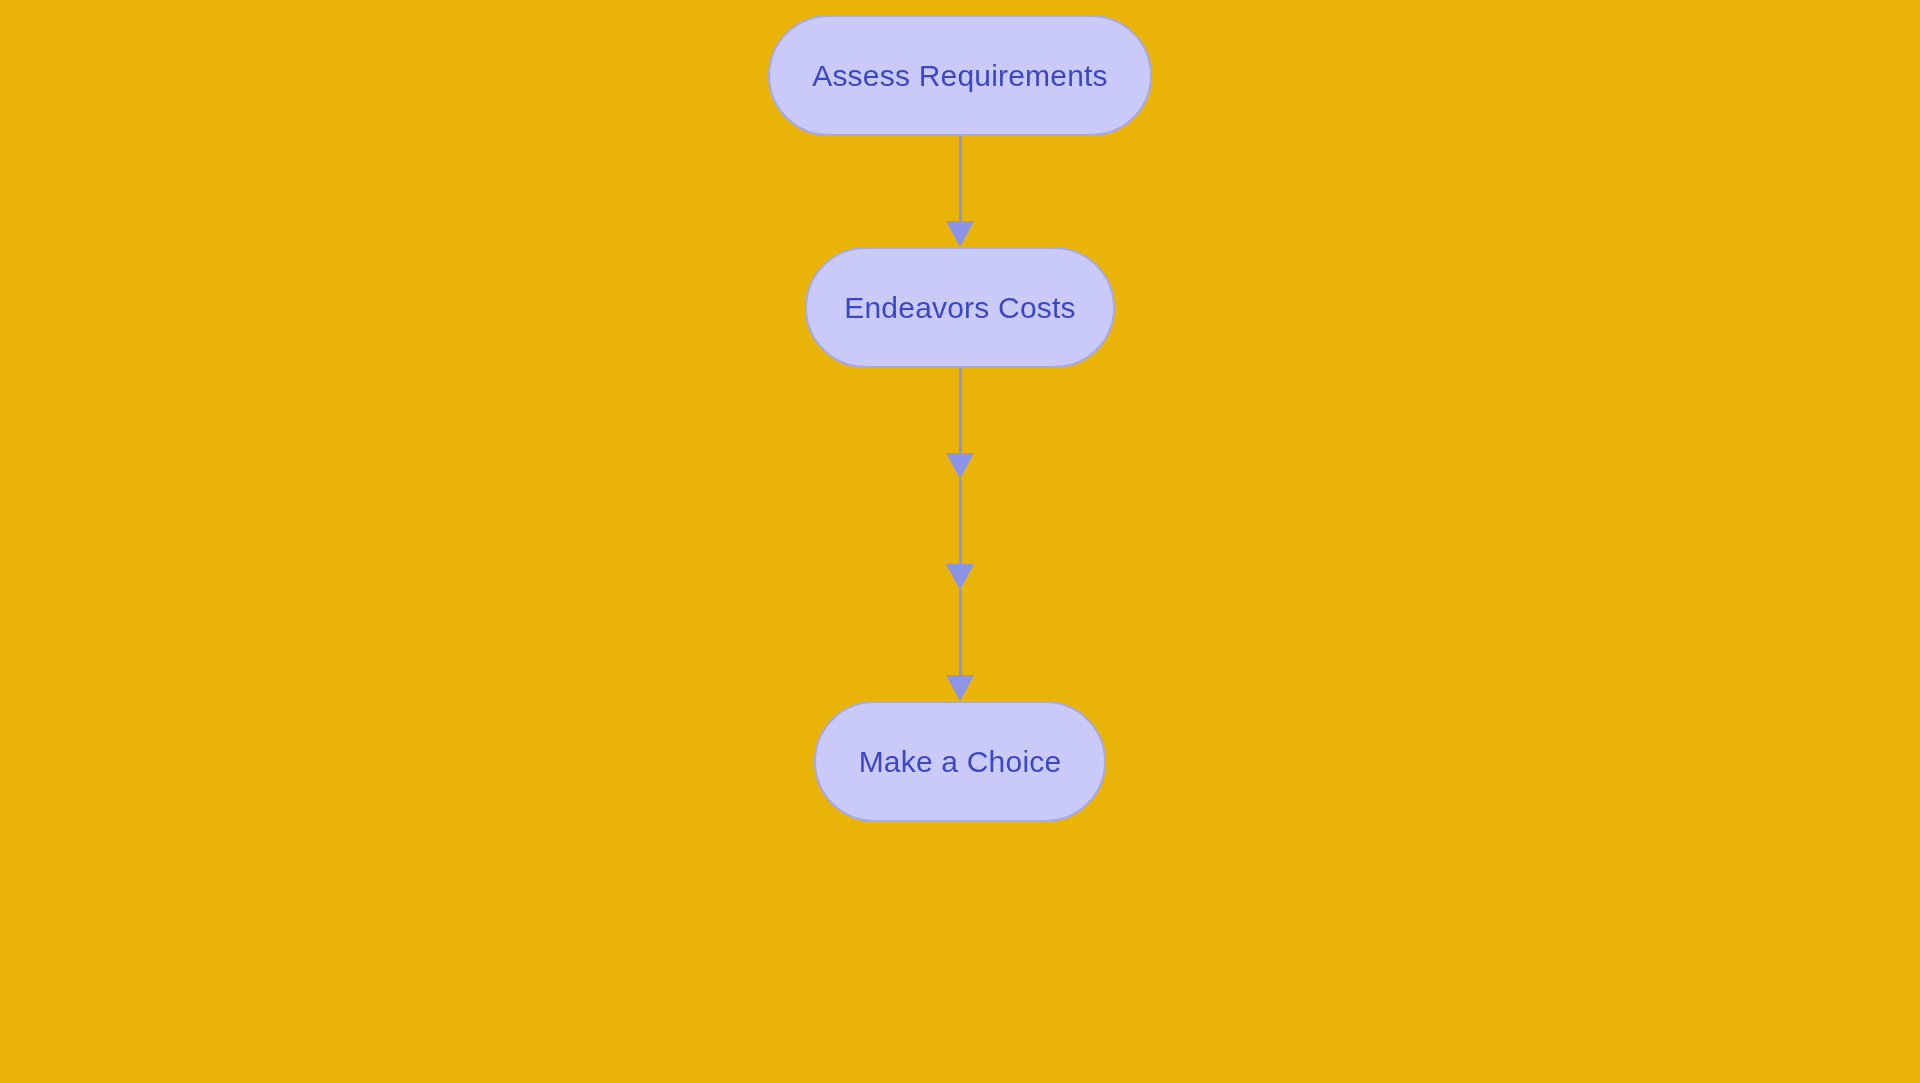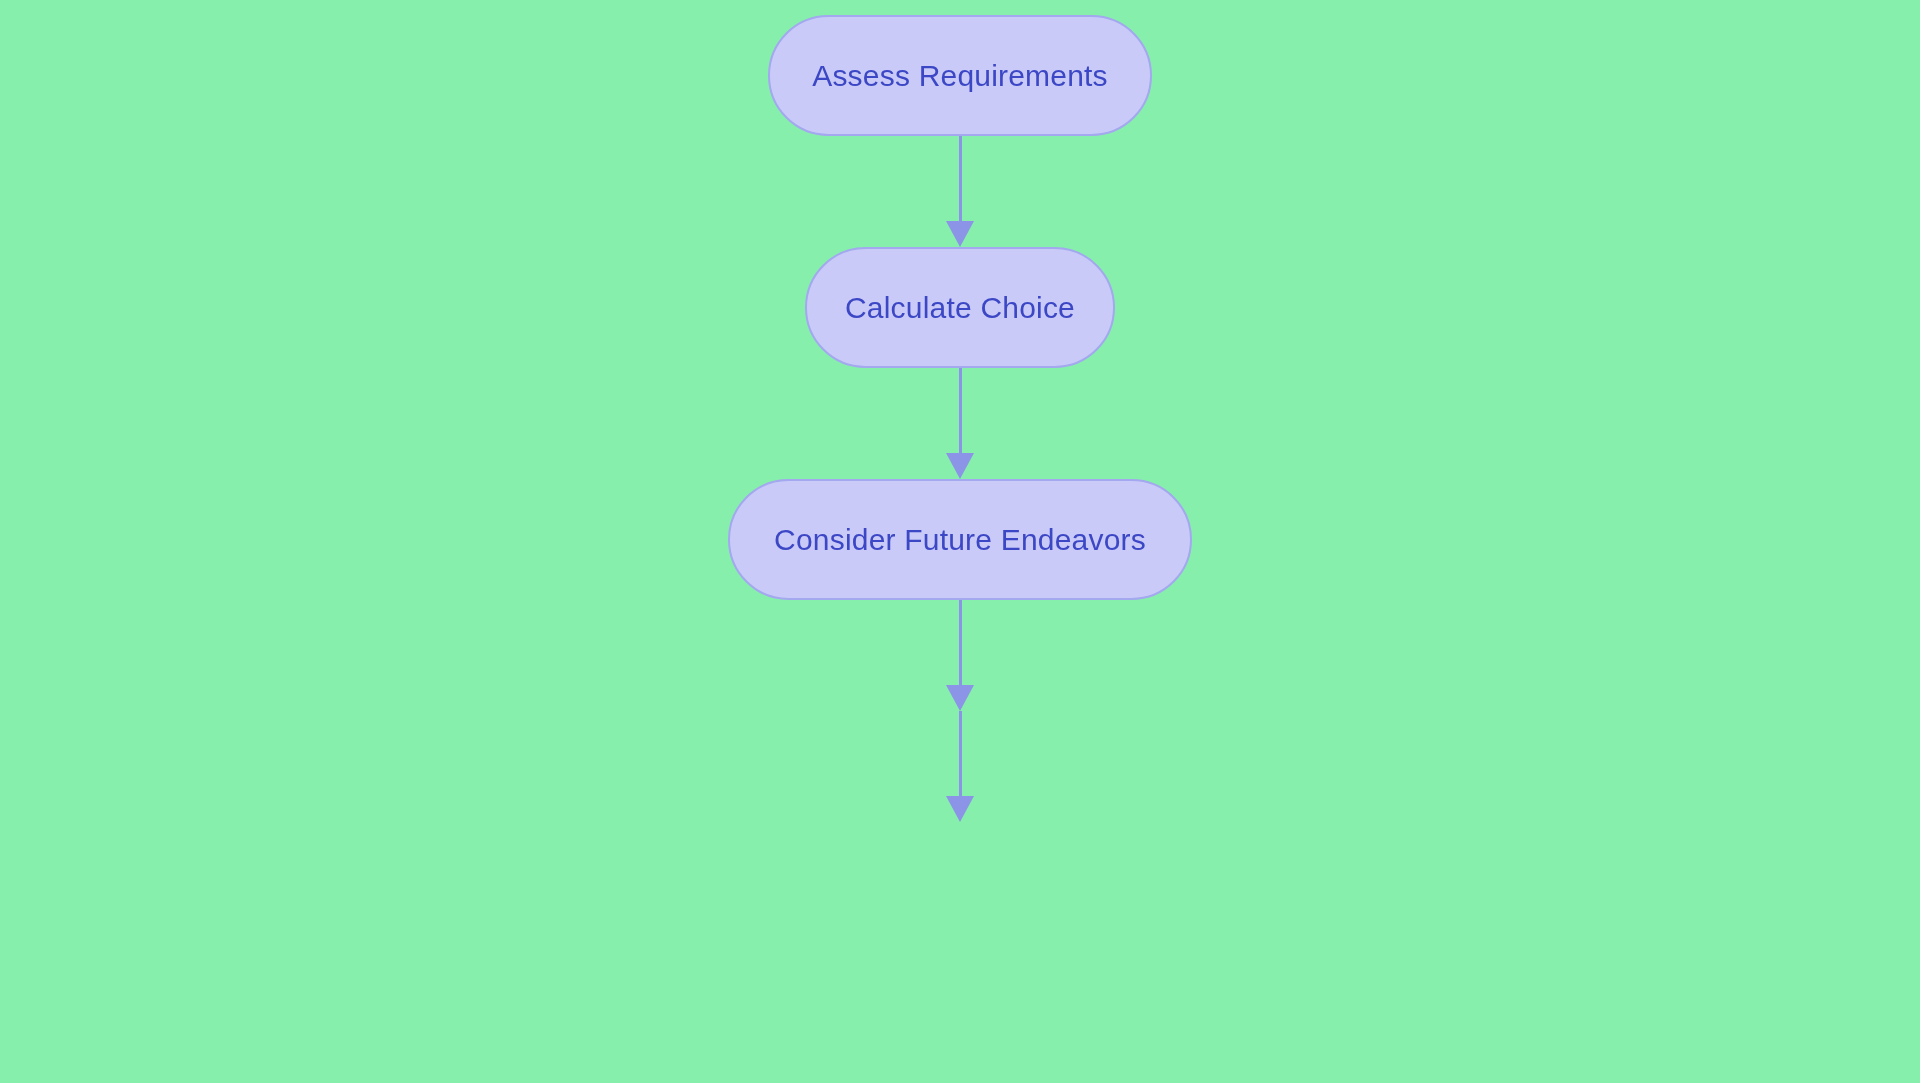--- a/index.html
+++ b/index.html
@@ -5,21 +5,21 @@
   html, body {
     margin: 0;
     padding: 0;
     background: #ffffff;
     font-family: "Liberation Sans", sans-serif;
   }
   .canvas {
     position: relative;
     width: 1920px;
     height: 1083px;
-    background: #86efac;
+    background: #eab308;
     overflow: hidden;
   }
   .flow-column {
     position: absolute;
     top: 15px;
     left: 0;
     width: 100%;
     display: flex;
     flex-direction: column;
     align-items: center;
@@ -67,38 +67,38 @@
     <div class="node" style="width:384px">
       <span>Assess Requirements</span>
     </div>
 
     <div class="connector">
       <div class="line"></div>
       <div class="head"></div>
     </div>
 
     <div class="node" style="width:310px">
-      <span>Calculate Choice</span>
-    </div>
-
-    <div class="connector">
-      <div class="line"></div>
-      <div class="head"></div>
-    </div>
-
-    <div class="node" style="width:464px">
-      <span>Consider Future Endeavors</span>
+      <span>Endeavors Costs</span>
     </div>
 
     <div class="connector">
       <div class="line"></div>
       <div class="head"></div>
     </div>
 
 
     <div class="connector">
       <div class="line"></div>
       <div class="head"></div>
     </div>
 
 
+    <div class="connector">
+      <div class="line"></div>
+      <div class="head"></div>
+    </div>
+
+    <div class="node" style="width:292px">
+      <span>Make a Choice</span>
+    </div>
+
   </div>
 </div>
 
 </body></html>

